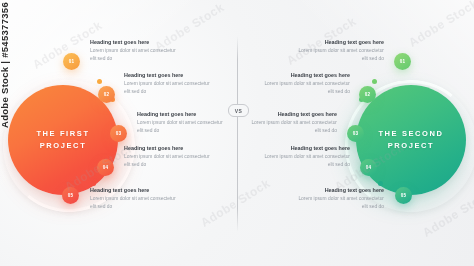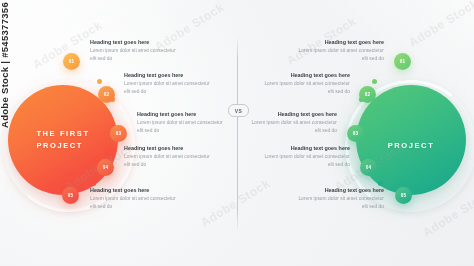--- a/index.html
+++ b/index.html
@@ -46,21 +46,21 @@
     border:1px solid #c9cbcf;border-radius:6px;background:#f6f7f8;
     display:flex;align-items:center;justify-content:center;
     font-size:5px;font-weight:bold;color:#5e6167;letter-spacing:.4px;
     z-index:14;
   }
 
   
   .hero{
     position:absolute;border-radius:50%;
     display:flex;align-items:center;justify-content:center;
-    color:#fff;z-index:20;
+    text-align:center;color:#fff;z-index:20;
   }
   .hero .hero-label{
     font-size:7.5px;font-weight:bold;letter-spacing:1.6px;line-height:1.55;
     text-transform:uppercase;text-shadow:0 1px 2px rgba(0,0,0,.10);
   }
   .hero-left{
     left:8px;top:85px;width:110px;height:110px;
     background:linear-gradient(150deg,#f98a3c 0%,#f9733f 38%,#f6533f 72%,#f34a46 100%);
     box-shadow:6px 8px 22px rgba(232,90,60,.26), 0 2px 8px rgba(0,0,0,.06);
   }
@@ -162,21 +162,21 @@
     <div class="btxt">Lorem ipsum dolor sit amet consectetur elit sed do</div>
   </div>
   <div class="tblock" style="left:90px;top:187px;">
     <div class="htxt">Heading text goes here</div>
     <div class="btxt">Lorem ipsum dolor sit amet consectetur elit sed do</div>
   </div>
 
   <div class="ring ring-right"></div>
   <div class="hero hero-right">
     <div class="hero-label">
-      <br>
+      <span>THE SECOND</span><br>
       <span>PROJECT</span>
     </div>
   </div>
 
   <div class="dot" style="left:372px;top:79px;width:5px;height:5px;background:#74cf6d;"></div>
   <div class="dot" style="left:359px;top:97px;width:5px;height:5px;background:#5cc878;"></div>
   <div class="dot" style="left:354px;top:128px;width:5px;height:5px;background:#43bf7f;"></div>
   <div class="dot" style="left:361px;top:163px;width:5px;height:5px;background:#2eb686;"></div>
   <div class="dot" style="left:378px;top:181px;width:5px;height:5px;background:#21ae8a;"></div>
 

